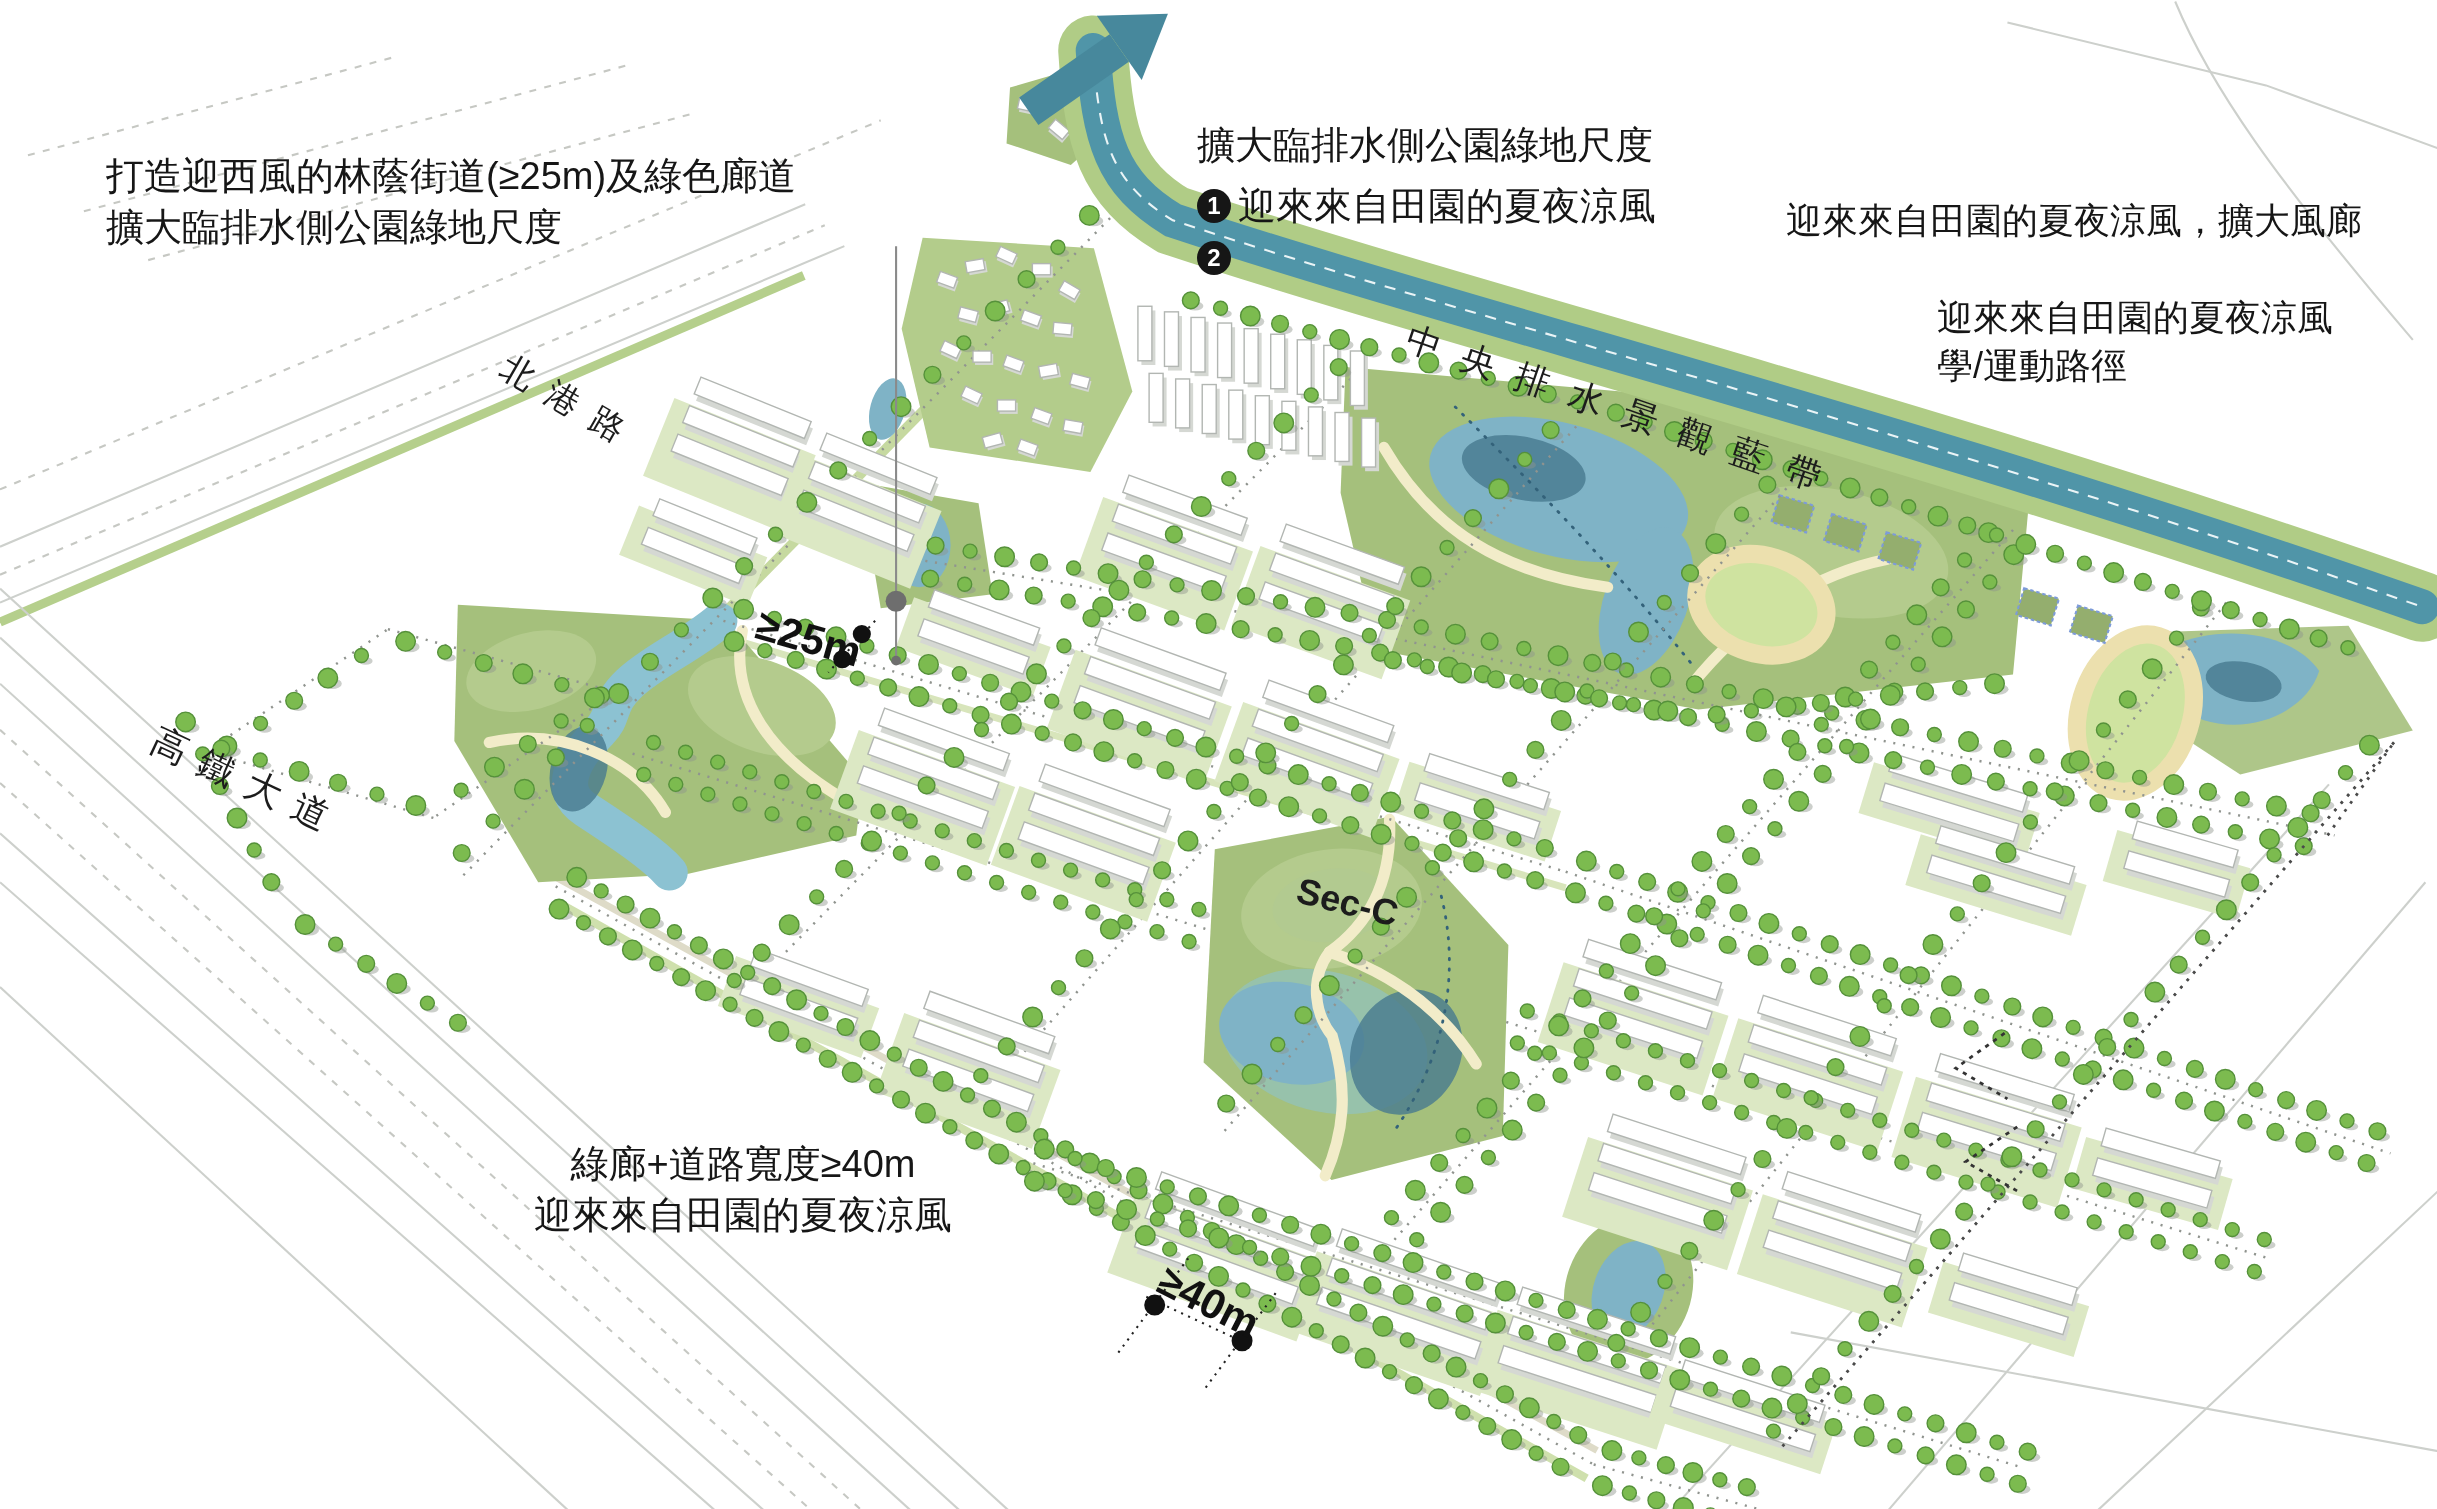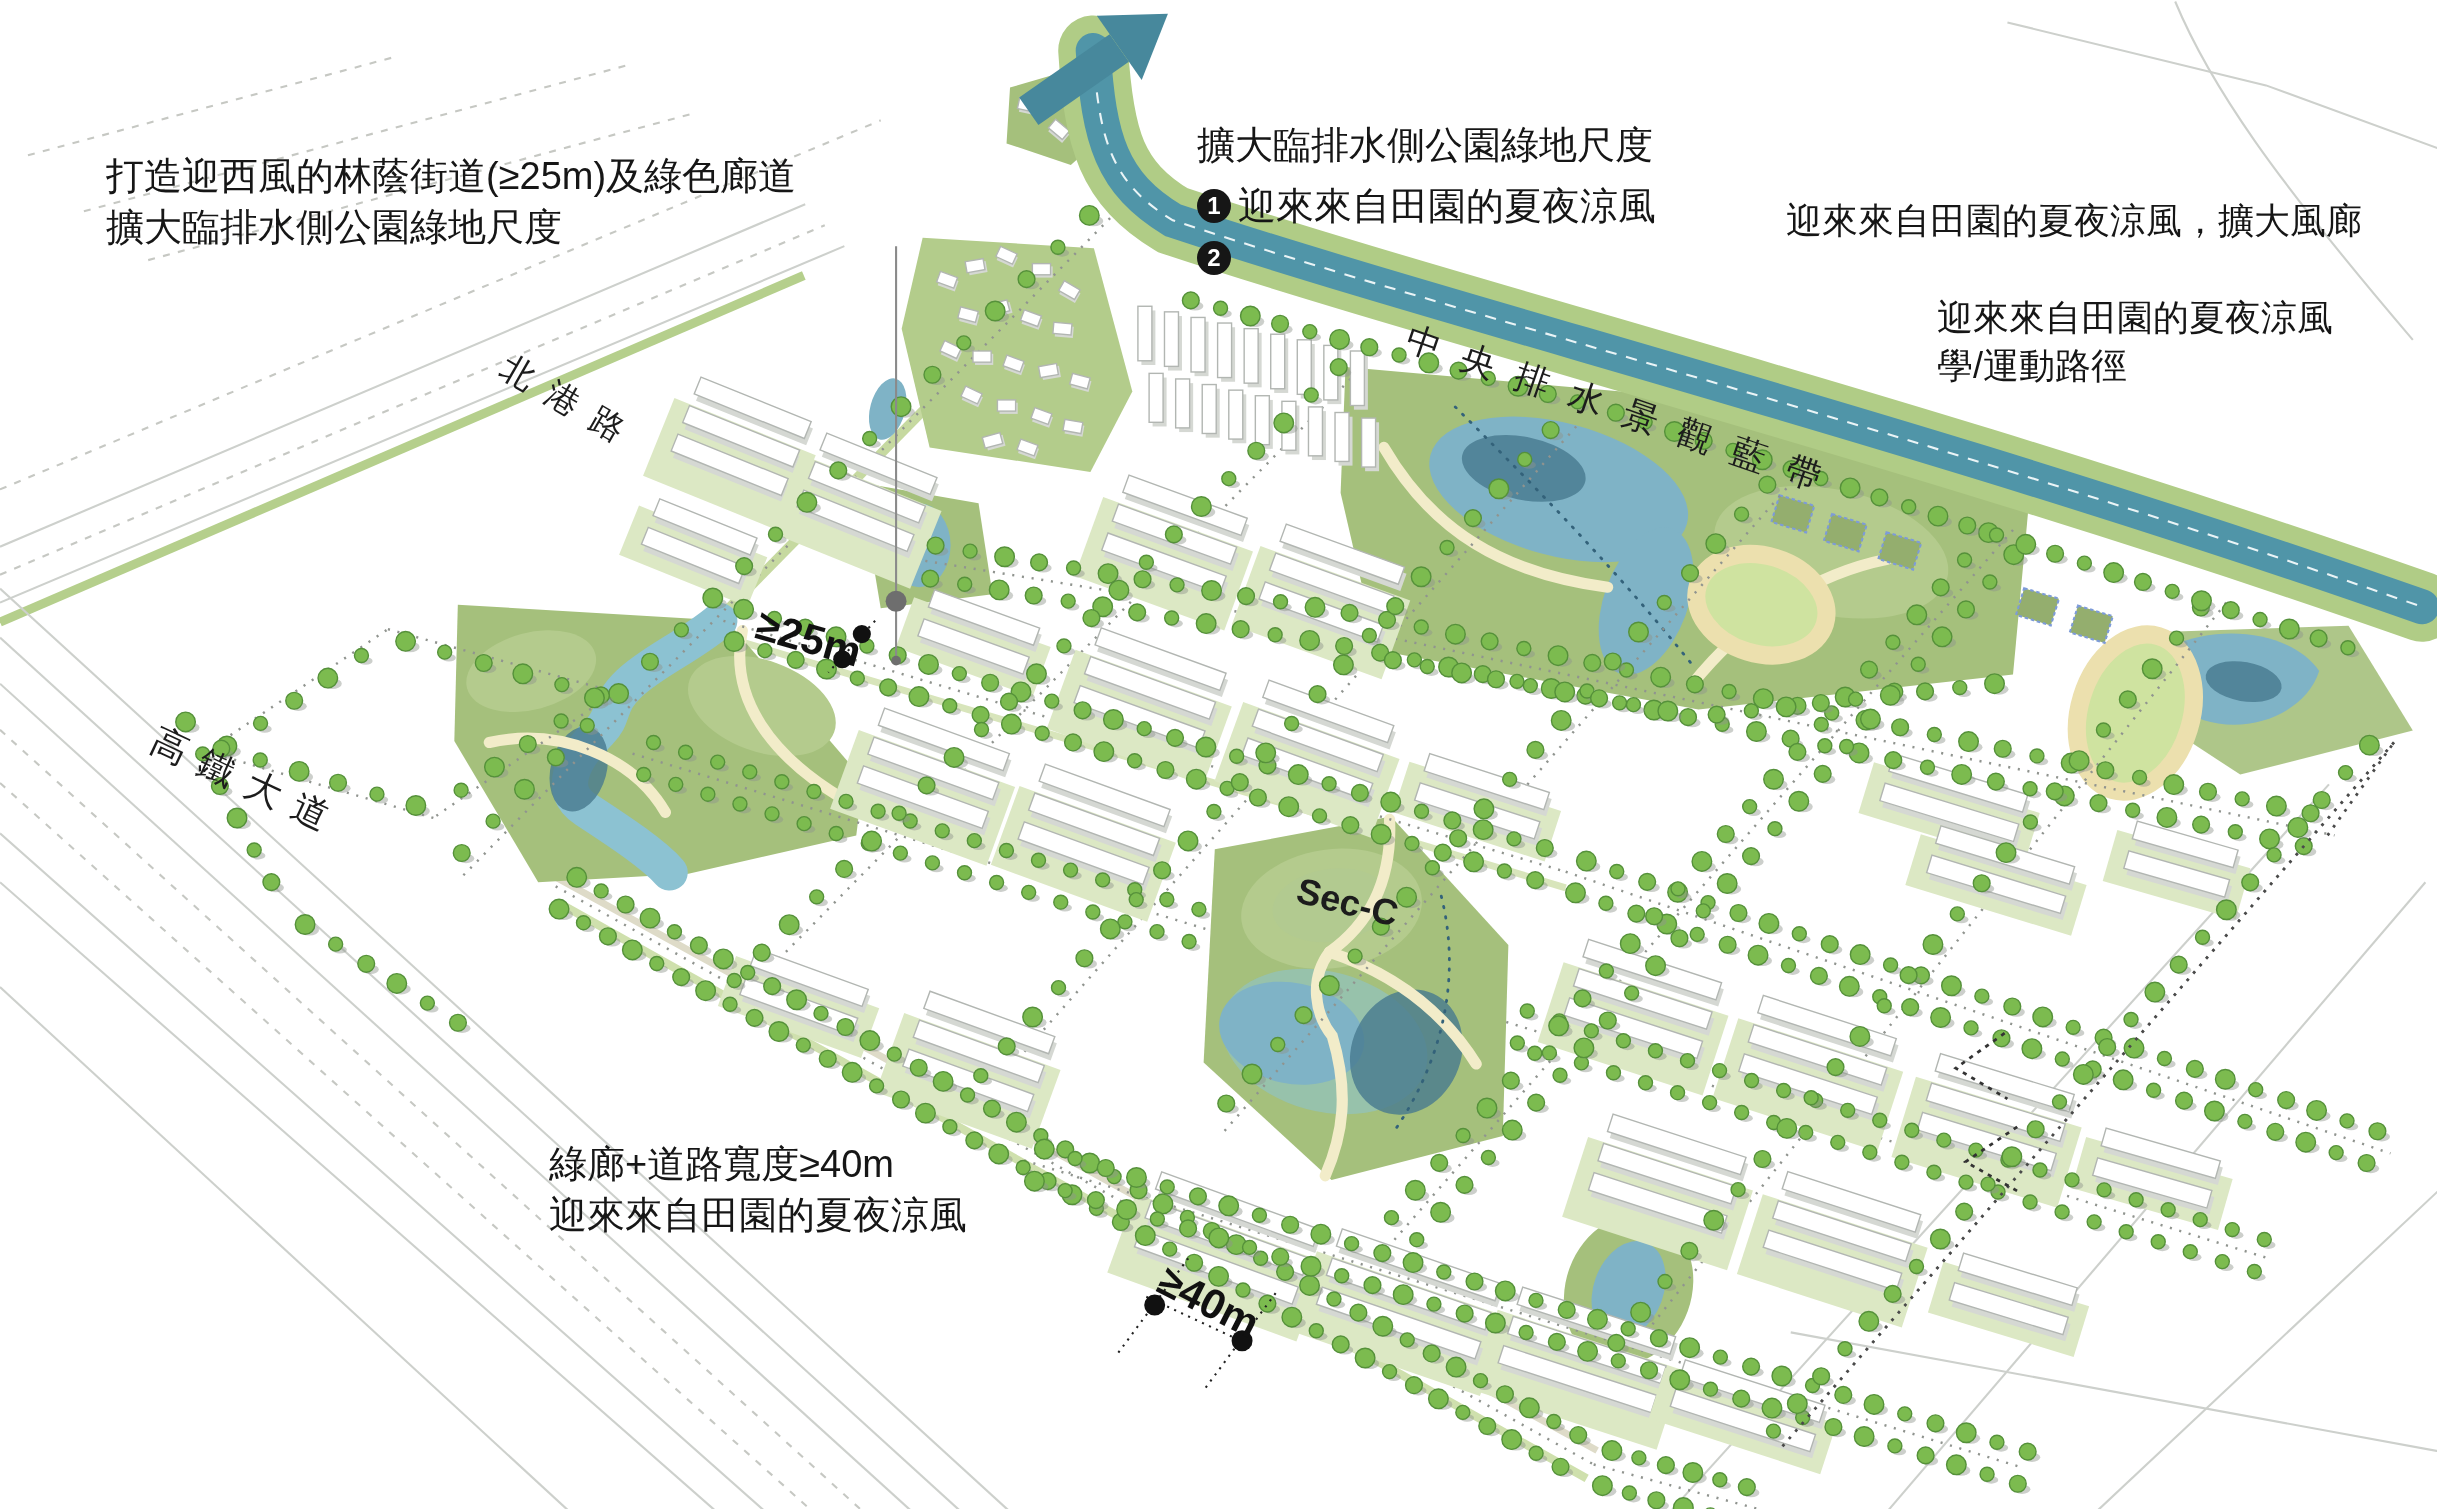--- a/index.html
+++ b/index.html
@@ -1970,18 +1970,18 @@
 
   <div class="ann" style="left:1786px;top:197px;font-size:36px;">
     <div class="l">迎來來自田園的夏夜涼風，擴大風廊</div>
   </div>
 
   <div class="ann" style="left:1937px;top:294px;font-size:36px;">
     <div class="l">迎來來自田園的夏夜涼風</div>
     <div class="l">學/運動路徑</div>
   </div>
 
-  <div class="ann" style="left:549px;top:1139px;">
+  <div class="ann" style="left:534px;top:1139px;text-align:center;">
     <div class="l">綠廊+道路寬度≥40m</div>
     <div class="l">迎來來自田園的夏夜涼風</div>
   </div>
 </div>
 
 
 </body></html>

